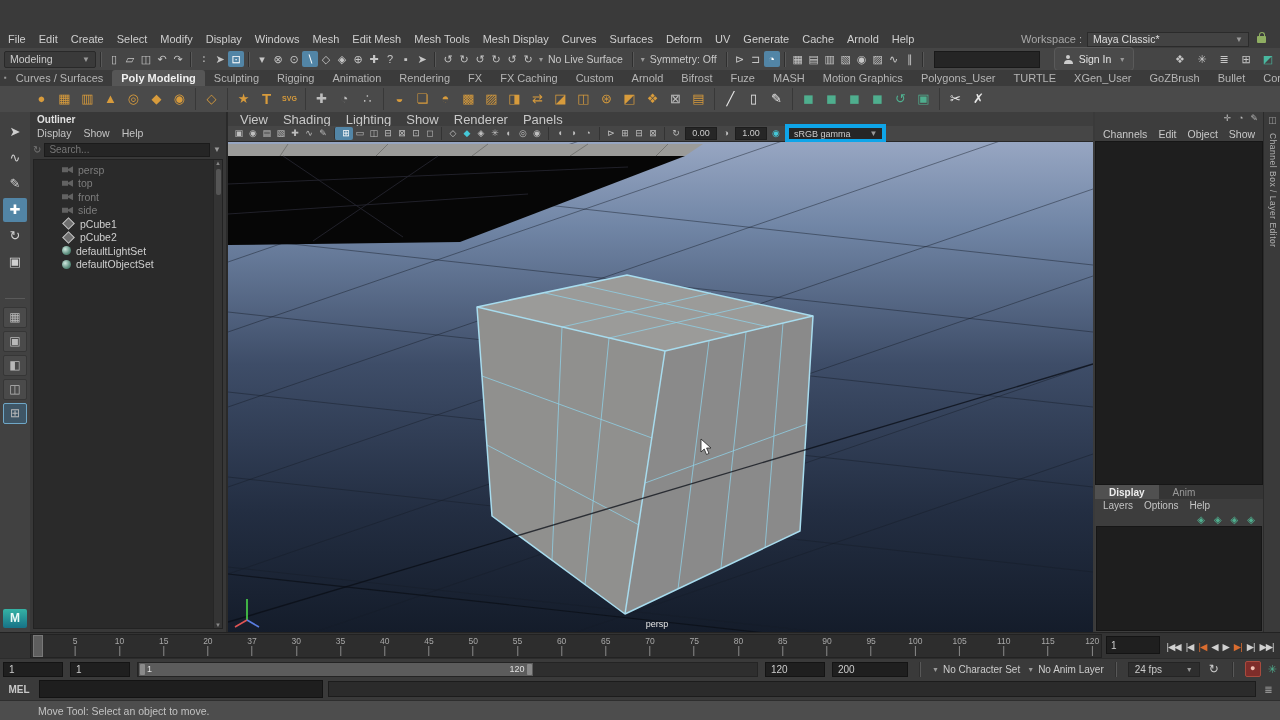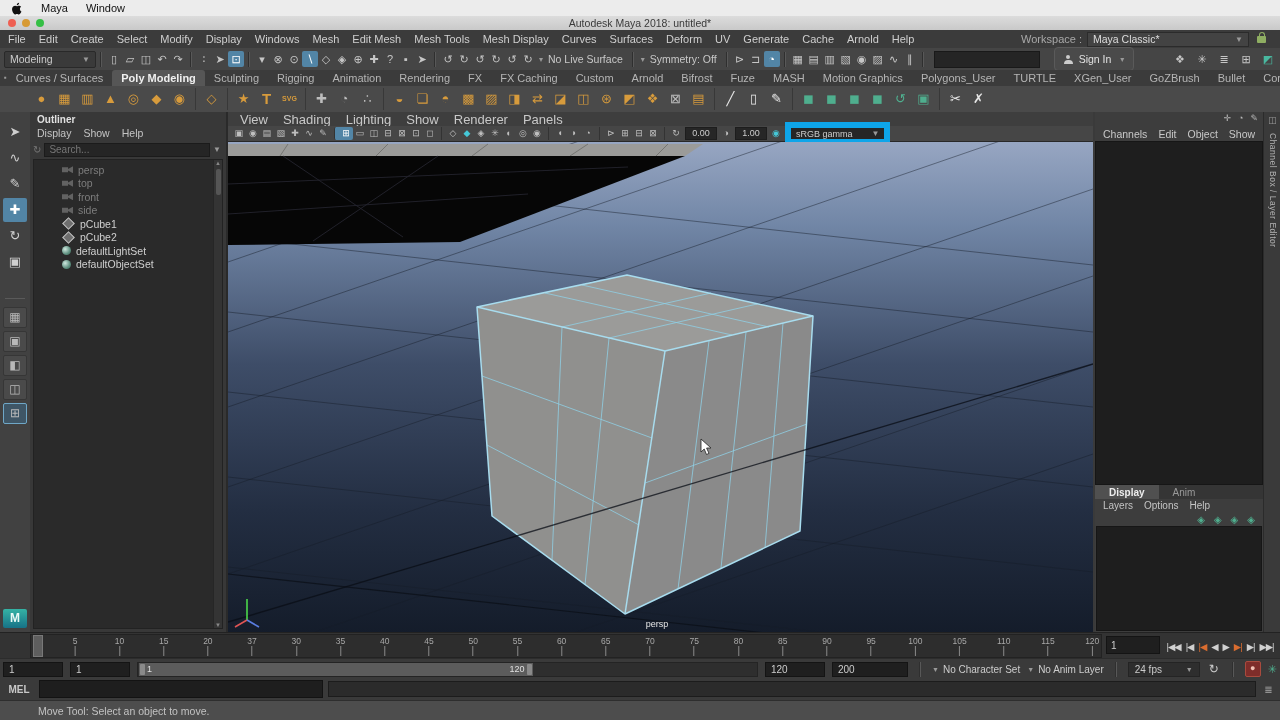--- a/index.html
+++ b/index.html
@@ -98,21 +98,21 @@
   .vp-menus{height:14px;background:#3e3e3e;display:flex;gap:15px;padding:0 12px;align-items:center;
             font-size:13px;color:#c8c8c8}
   .vp-bar{height:15px;background:#464646;display:flex;align-items:center;padding:0 4px;font-size:9px;
           color:#bfbfbf;border-bottom:1px solid #282828}
   .vicon{width:14px;height:13px;line-height:13px;text-align:center}
   .vicon.on{background:#5285a6;color:#fff;border-radius:2px}
   .vicon.teal{color:#45c8d8}
   .vicon.sep{border-left:1px solid #333;margin-left:4px;padding-left:4px;box-sizing:content-box}
   .vp-field{background:#262626;border:1px solid #1d1d1d;color:#ccc;width:30px;height:11px;line-height:11px;
             font-size:9px;text-align:center;margin:0 2px}
-  .vp-select{background:#262626;border:6px solid #0ea5e9;color:#ccc;height:11px;font-size:9px;padding:0 5px;
+  .vp-select{background:#262626;border:4px solid #0ea5e9;color:#ccc;height:11px;font-size:9px;padding:0 5px;
              display:flex;align-items:center;gap:16px;margin-left:2px}
   .vp-scene{flex:1;position:relative;overflow:hidden}
   .vp-scene svg{position:absolute;inset:0}
   .persp-label{position:absolute;left:49.6%;bottom:3px;transform:translateX(-50%);font-size:9px;color:#e3e3e3}
   .cursor{position:absolute;left:54.6%;top:60.5%}
   
   #channelbox{position:absolute;left:1095px;top:0;bottom:0;width:168px;background:#3d3d3d;display:flex;flex-direction:column}
   .cb-top{height:13px;display:flex;justify-content:flex-end;gap:7px;padding:1px 5px 0 0;font-size:9px;color:#b8b8b8}
   .cb-menus{height:15px;display:flex;gap:11px;padding:0 8px;font-size:10.5px;color:#c8c8c8;align-items:center}
   .cb-empty{flex:1;background:#1e1e1e;border:1px solid #161616}
@@ -168,36 +168,21 @@
   .cl-output{flex:1;height:14px;background:#2b2b2b;border:1px solid #1c1c1c}
   .cl-icon{width:15px;color:#aaa;font-size:10px;text-align:center}
   #helpline{position:absolute;top:700px;left:0;right:0;height:20px;background:#4d4d4d;font-size:10.5px;
             color:#c2c2c2;line-height:20px;padding-left:38px;border-top:1px solid #2e2e2e}
 </style>
 </head>
 <body>
 
 <div id="root">
 
-  <div id="macbar">
-    <span class="apple">
-      <svg width="11" height="13" viewBox="0 0 16 18">
-          <path fill="#111" d="M11.5 9.6c0-2 1.7-3 1.8-3.1-1-1.4-2.5-1.6-3-1.6-1.3-.1-2.5.8-3.1.8-.7 0-1.7-.8-2.8-.8C2.9 5 1.5 5.8.8 7.2c-1.5 2.6-.4 6.4 1.1 8.5.7 1 1.5 2.2 2.6 2.1 1-.1 1.4-.7 2.7-.7s1.6.7 2.8.7c1.1 0 1.9-1 2.6-2.1.8-1.2 1.1-2.4 1.2-2.4-.1-.1-2.3-.9-2.3-3.7zM9.4 3.2c.6-.7 1-1.6.9-2.6-.9 0-1.9.6-2.5 1.3-.5.6-1 1.6-.9 2.5 1 .1 1.9-.5 2.5-1.2z"></path>
-        </svg>
-    </span>
-    <span class="macmenu">Maya</span>
-      <span class="macmenu">Window</span>
-  </div>
-
-  <div id="titlebar">
-    <span class="tl red"></span>
-    <span class="tl yellow"></span>
-    <span class="tl green"></span>
-    <span>Autodesk Maya 2018: untitled*</span>
-  </div>
+
 
   <div id="menubar">
     <span class="mmenu">File</span>
       <span class="mmenu">Edit</span>
       <span class="mmenu">Create</span>
       <span class="mmenu">Select</span>
       <span class="mmenu">Modify</span>
       <span class="mmenu">Display</span>
       <span class="mmenu">Windows</span>
       <span class="mmenu">Mesh</span>

